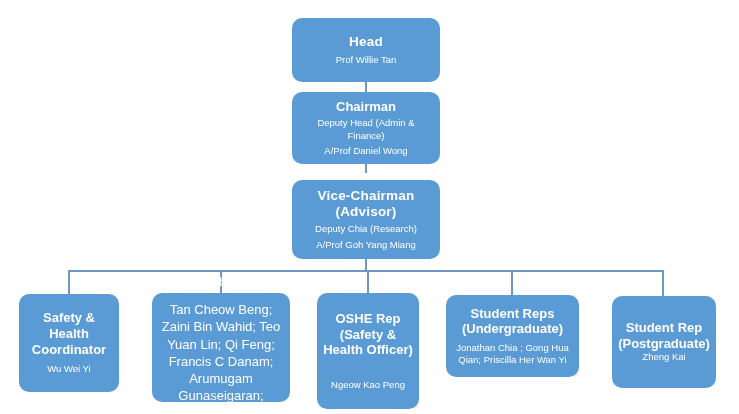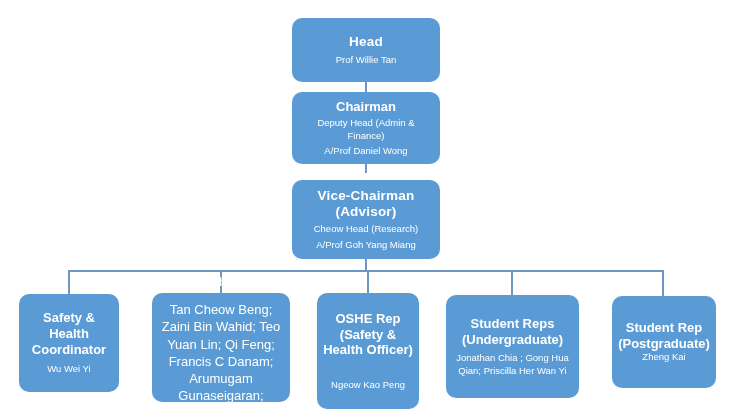--- a/index.html
+++ b/index.html
@@ -47,40 +47,40 @@
   </div>
 
   <div class="node" style="left:292px;top:92px;width:148px;height:72px;gap:3px">
     <div class="title">Chairman</div>
     <div class="sub" style="max-width:118px">Deputy Head (Admin &amp; Finance)</div>
     <div class="sub">A/Prof Daniel Wong</div>
   </div>
 
   <div class="node" style="left:292px;top:180px;width:148px;height:79px;gap:3px">
     <div class="title lg" style="max-width:110px">Vice-Chairman (Advisor)</div>
-    <div class="sub">Cheow Head (Research)</div>
+    <div class="sub">Deputy Chia (Research)</div>
     <div class="sub">A/Prof Goh Yang Miang</div>
   </div>
 
   <div class="node" style="left:19px;top:294px;width:100px;height:98px;gap:6px">
     <div class="title">Safety &amp; Health Coordinator</div>
     <div class="sub">Wu Wei Yi</div>
   </div>
 
   <div class="node" style="left:152px;top:293px;width:138px;height:109px;gap:12px">
     <div class="title">All Lab Staff</div>
     <div class="sub tight">Tan Cheow Beng; Zaini Bin Wahid; Teo Yuan Lin; Qi Feng; Francis C Danam; Arumugam Gunaseigaran; Komari Bin Tubi</div>
   </div>
 
   <div class="node" style="left:317px;top:293px;width:102px;height:116px;gap:21px">
     <div class="title">OSHE Rep (Safety &amp; Health Officer)</div>
     <div class="sub">Ngeow Kao Peng</div>
   </div>
 
-  <div class="node" style="left:446px;top:295px;width:133px;height:103px;gap:5px">
+  <div class="node" style="left:446px;top:295px;width:133px;height:82px;gap:5px">
     <div class="title">Student Reps (Undergraduate)</div>
     <div class="sub">Jonathan Chia ; Gong Hua Qian; Priscilla Her Wan Yi</div>
   </div>
 
   <div class="node" style="left:612px;top:296px;width:104px;height:92px;gap:0">
     <div class="title">Student Rep (Postgraduate)</div>
     <div class="sub">Zheng Kai</div>
   </div>
 
 </div>

